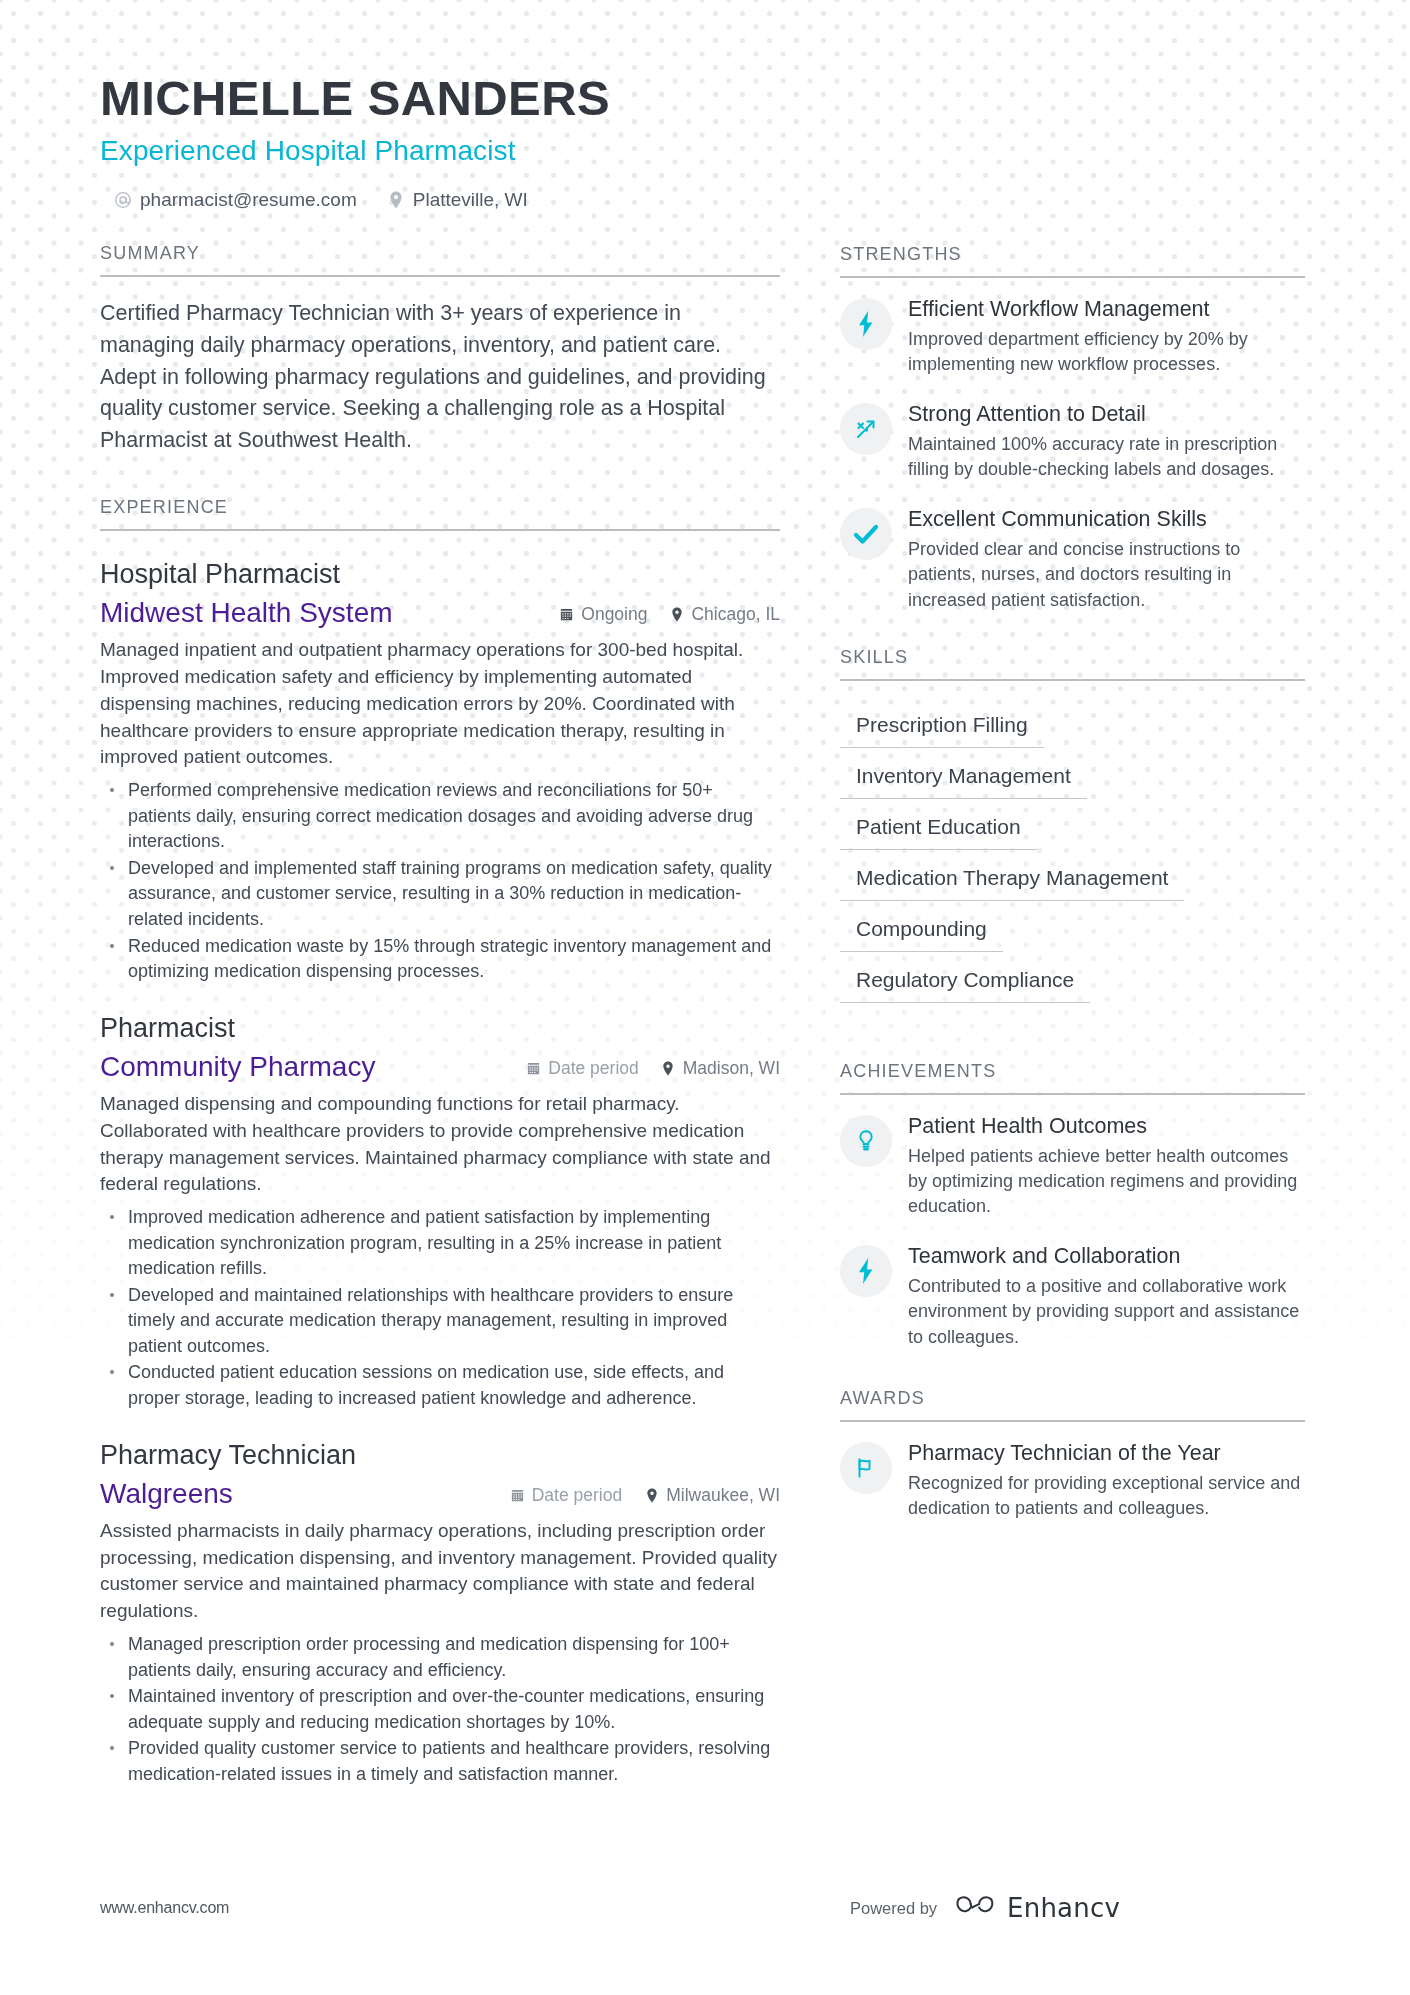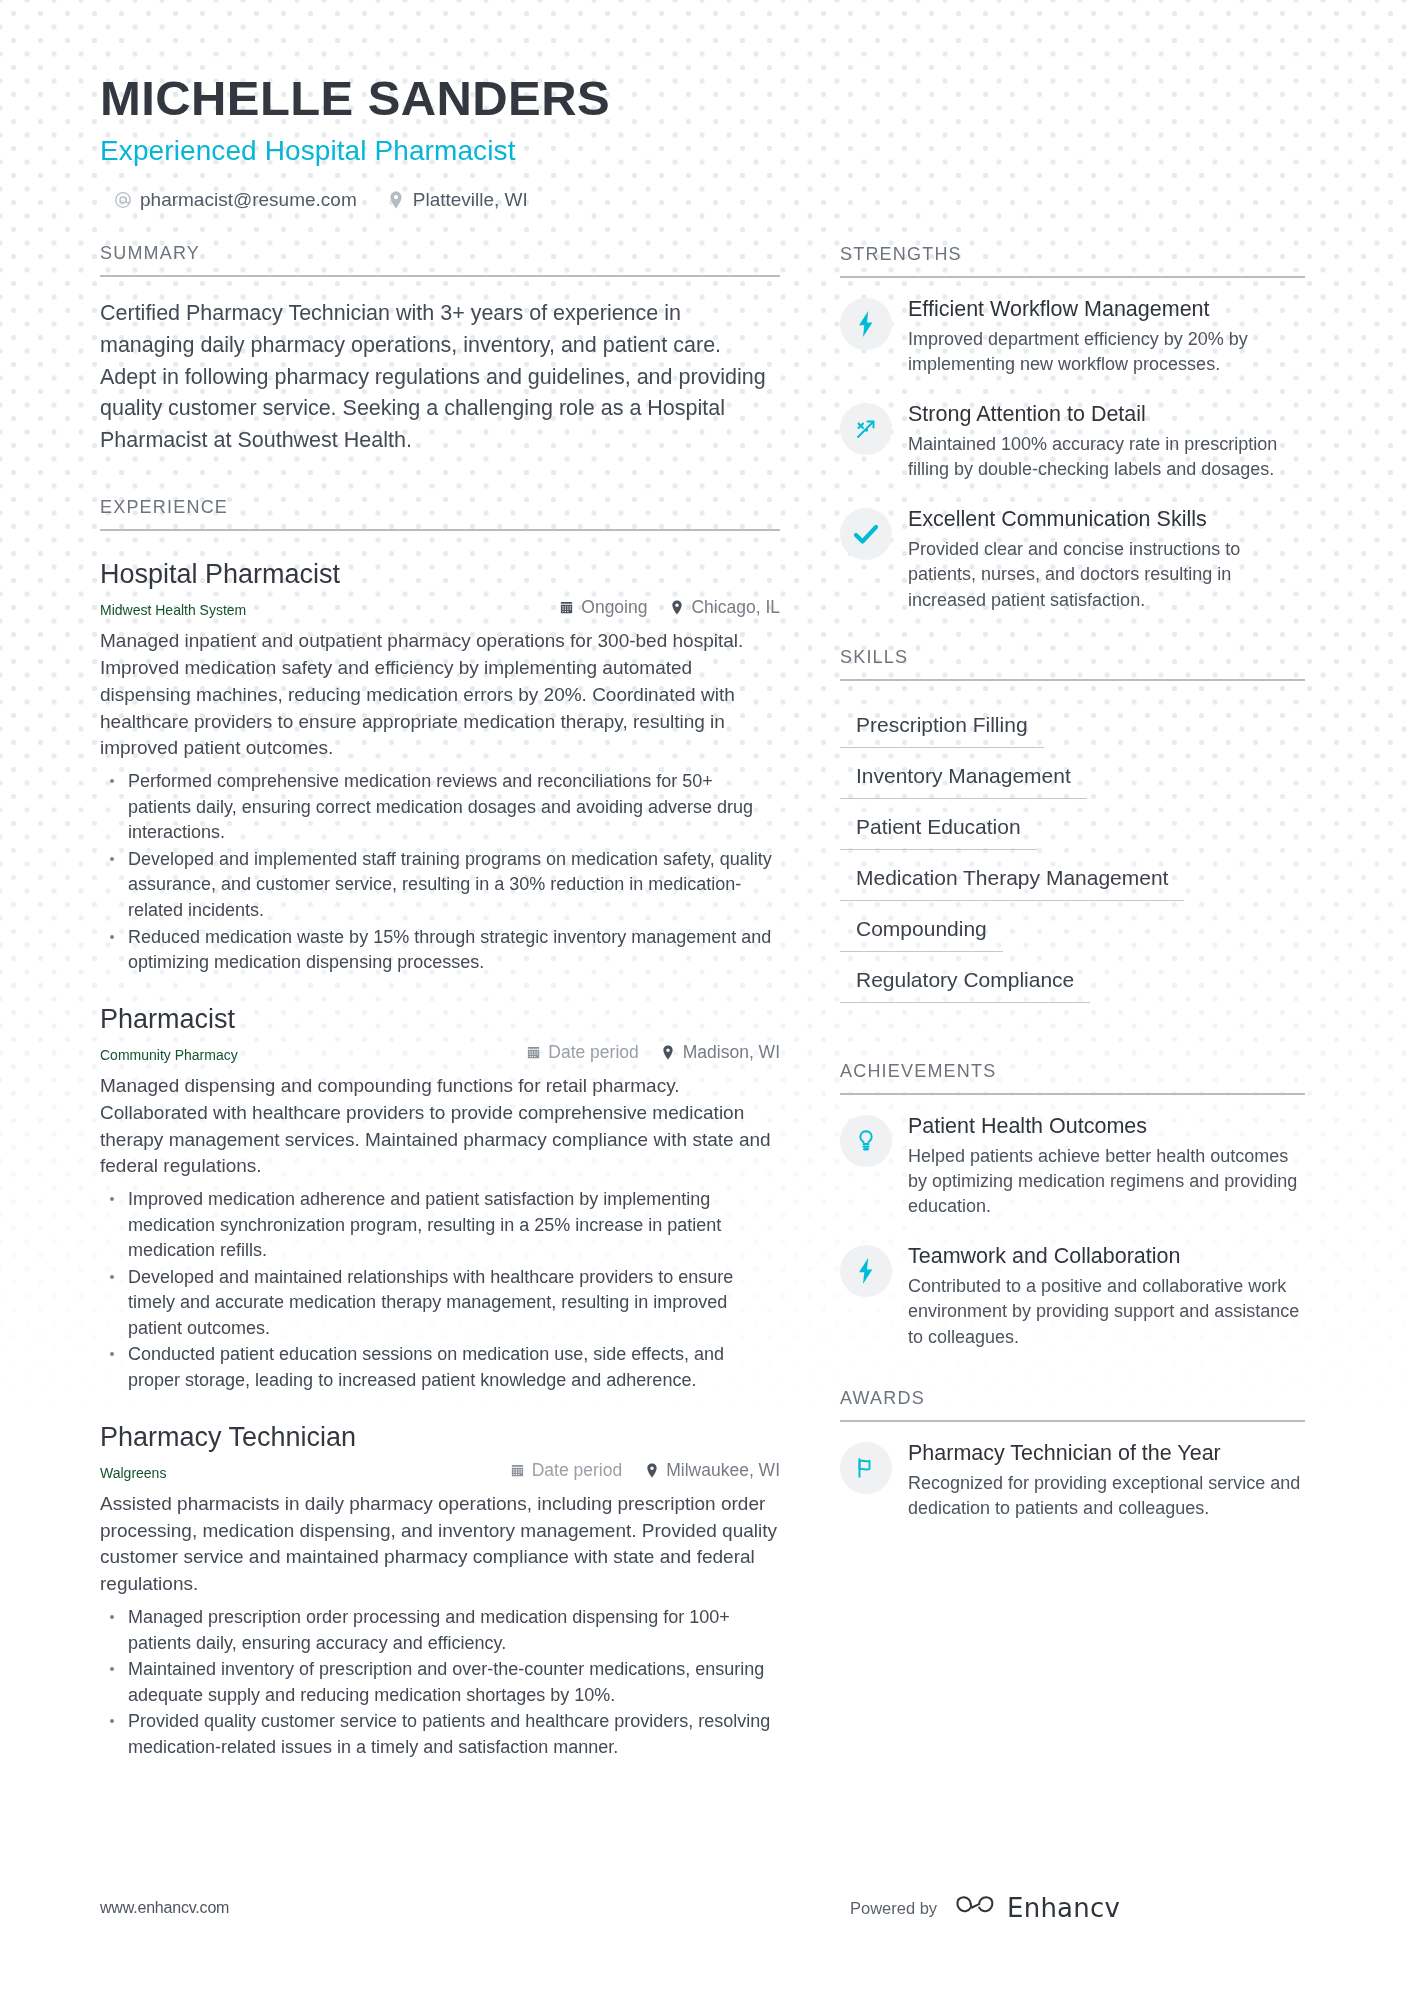--- a/index.html
+++ b/index.html
@@ -127,22 +127,22 @@
     line-height: 1.2;
   }
 
   .job-meta-row {
     display: flex;
     align-items: baseline;
     margin-top: 7px;
   }
 
   .job-company {
-    font-size: 14px;
-    color: #14532d;
+    font-size: 28px;
+    color: #4c1d95;
     flex: none;
   }
 
   .job-meta-right {
     margin-left: auto;
     display: flex;
     align-items: center;
     gap: 22px;
     padding-bottom: 2px;
   }

